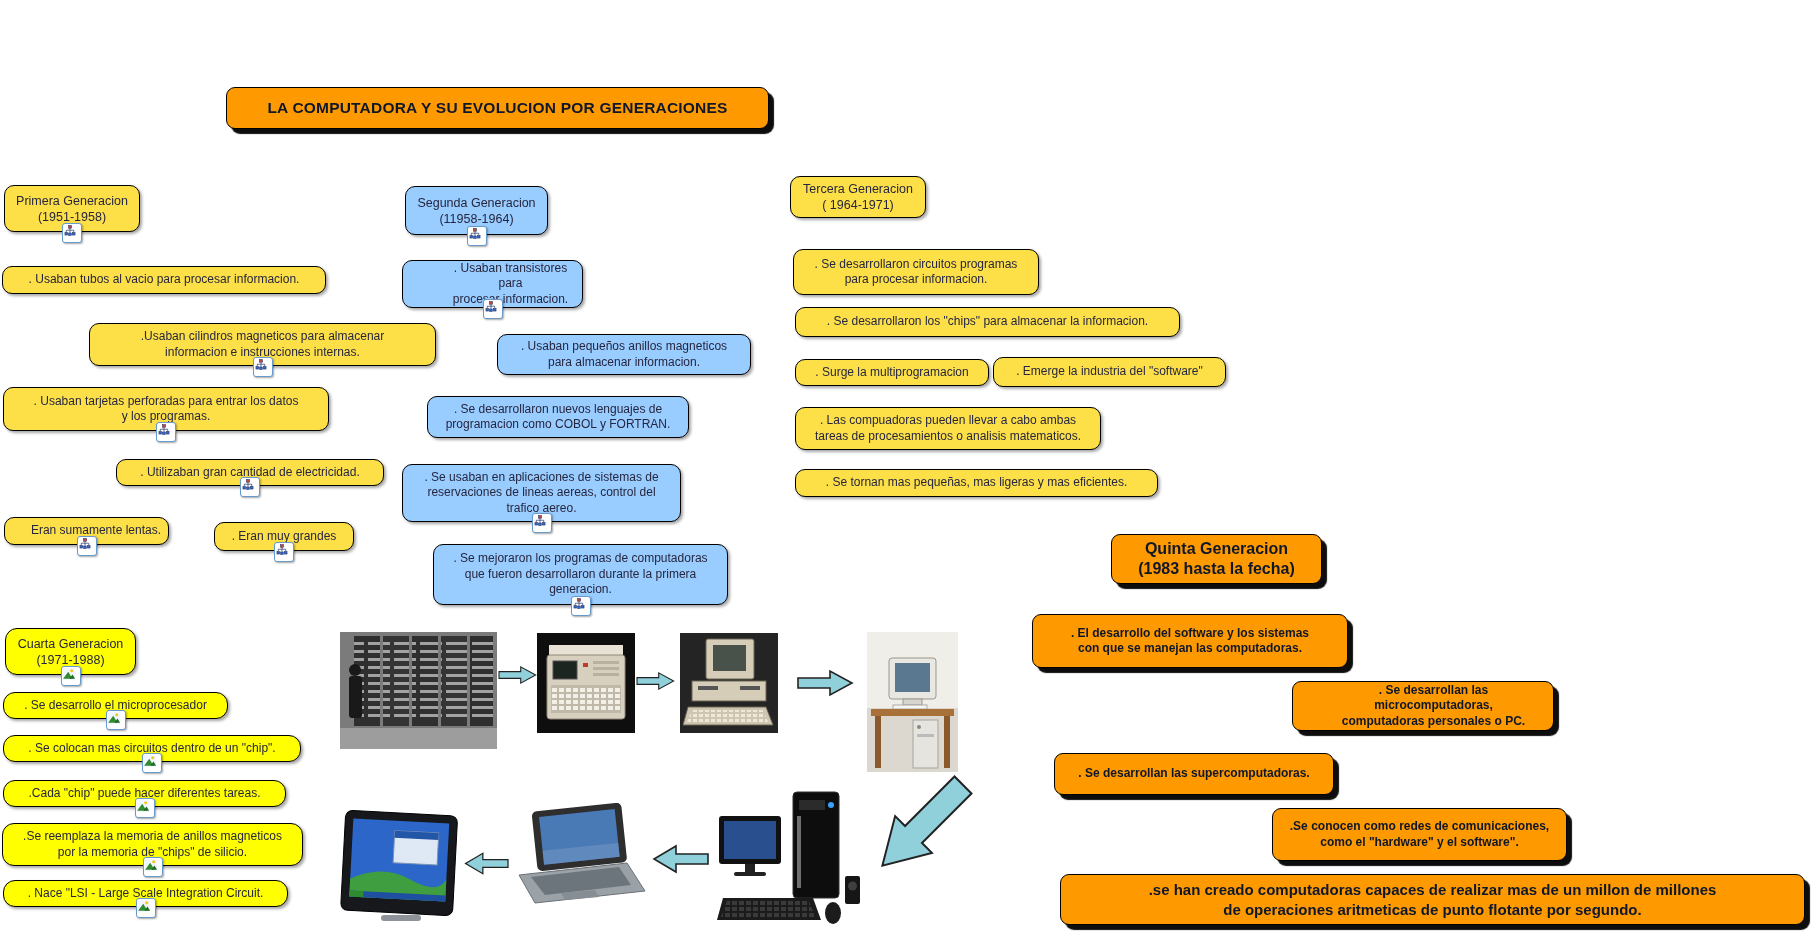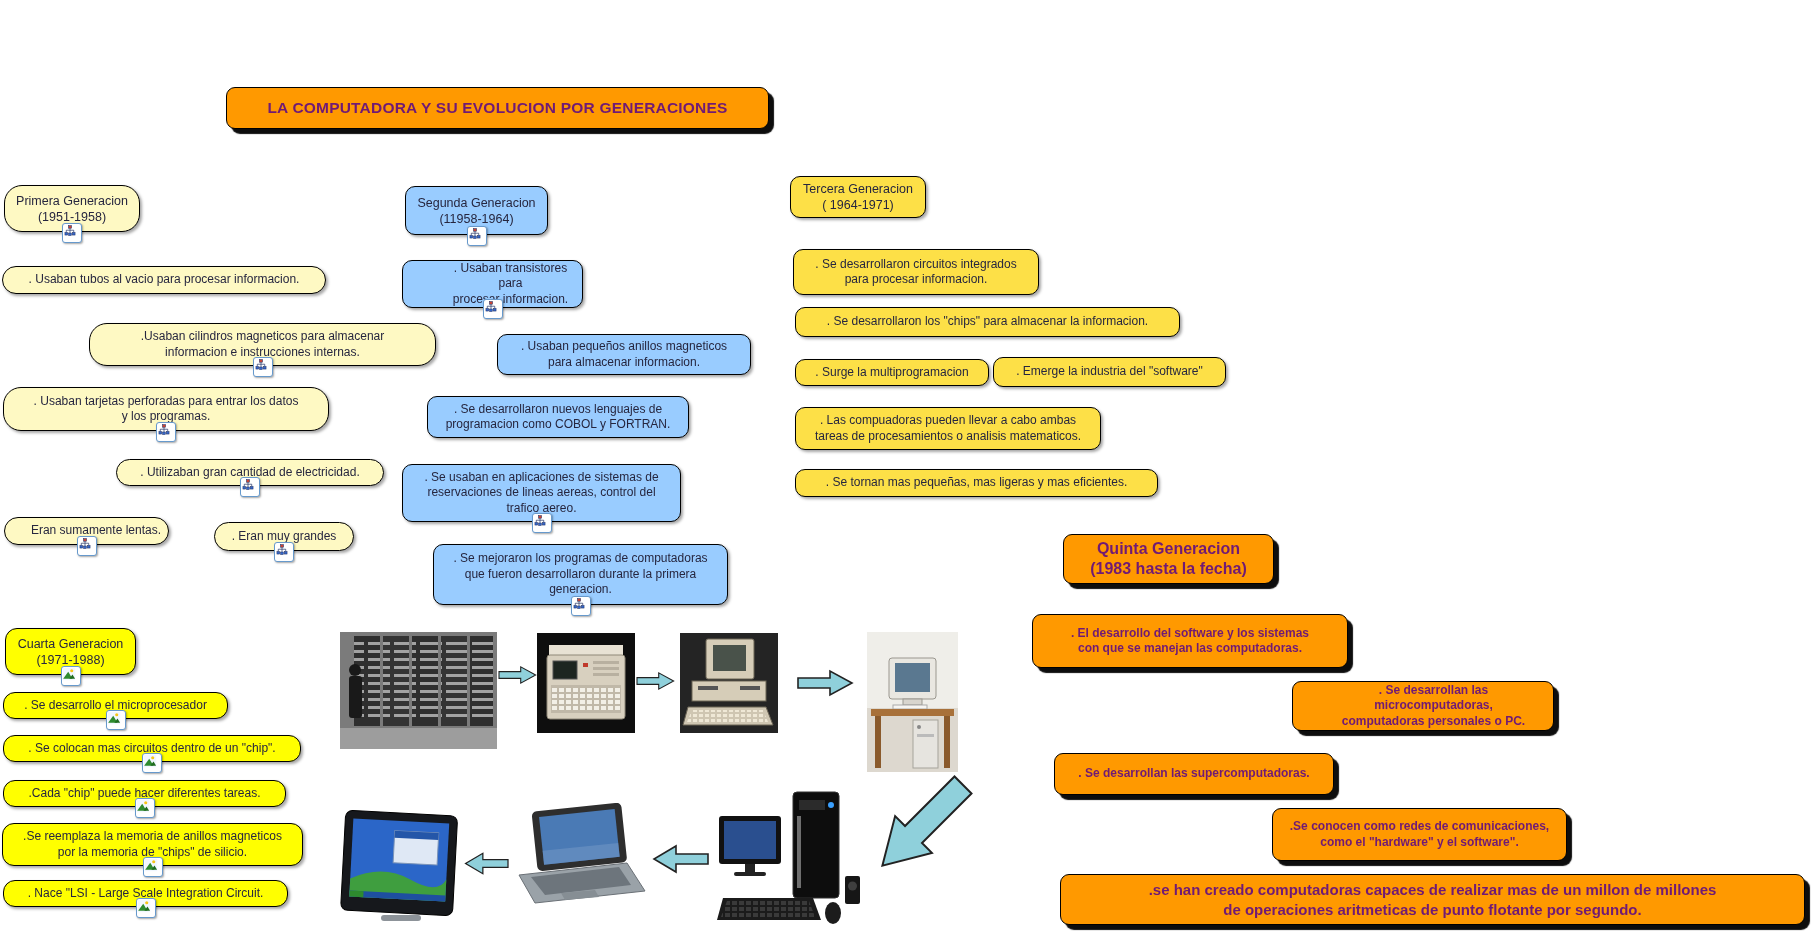--- a/index.html
+++ b/index.html
@@ -8,32 +8,32 @@
     font-family:"Liberation Sans","DejaVu Sans",sans-serif;
   }
   .node{
     position:absolute;box-sizing:border-box;
     display:flex;align-items:center;justify-content:center;text-align:center;
     border:1px solid #000;border-radius:10px;
     padding:3px 7px;font-size:12px;line-height:1.28;color:#26263f;
     box-shadow:2px 2px 3px rgba(0,0,0,.35);
   }
   .node span{white-space:pre-line;display:block;}
-  .peach{background:#fef9c3;border-radius:18px;}
+  .peach{background:#fde047;}
   .blue{background:#99CCFF;}
   .green{background:#fde047;}
   .yellow{background:#FFFF00;border-radius:12px;margin-top:36px;}
   .orange{
-    background:#FF9900;color:#701a75;font-weight:bold;font-size:12px;
+    background:#FF9900;color:#0f172a;font-weight:bold;font-size:12px;
     border:1.5px solid #000;border-radius:9px;
     box-shadow:5px 5px 1px rgba(0,0,0,.95);
   }
   .hdr{font-size:12.5px;}
   .title-box{font-size:15.5px;letter-spacing:.2px;}
-  .q-hdr{font-size:16px;}
+  .q-hdr{font-size:16px;margin-left:48px;}
   .q-big{font-size:15px;}
   .res-icon{
     position:absolute;left:50%;bottom:-12px;transform:translateX(-50%);
     width:18px;height:18px;background:#fff;border:1px solid #6699cc;border-radius:3px;
     box-shadow:1px 1px 2px rgba(0,0,0,.35);display:flex;align-items:center;justify-content:center;
     cursor:pointer;
   }
   .res-icon svg{width:14px;height:14px;display:block;}
   .photo{position:absolute;}
   .photo svg{display:block;width:100%;height:100%;}
@@ -147,21 +147,21 @@
     <span class="res-icon"><svg>
           <use href="#sym-resource"></use>
         </svg></span>
   </div>
 
   <div class="node green hdr" style="left:790px;top:176px;width:136px;height:42px;">
     <span>Tercera Generacion
 ( 1964-1971)</span>
   </div>
   <div class="node green" style="left:793px;top:249px;width:246px;height:46px;">
-    <span>. Se desarrollaron circuitos integrados
+    <span>. Se desarrollaron circuitos programas
 para procesar informacion.</span>
   </div>
   <div class="node green" style="left:795px;top:307px;width:385px;height:30px;">
     <span>. Se desarrollaron los "chips" para almacenar la informacion.</span>
   </div>
   <div class="node green" style="left:795px;top:359px;width:194px;height:27px;">
     <span>. Surge la multiprogramacion</span>
   </div>
   <div class="node green" style="left:993px;top:357px;width:233px;height:30px;">
     <span>. Emerge la industria del "software"</span>

